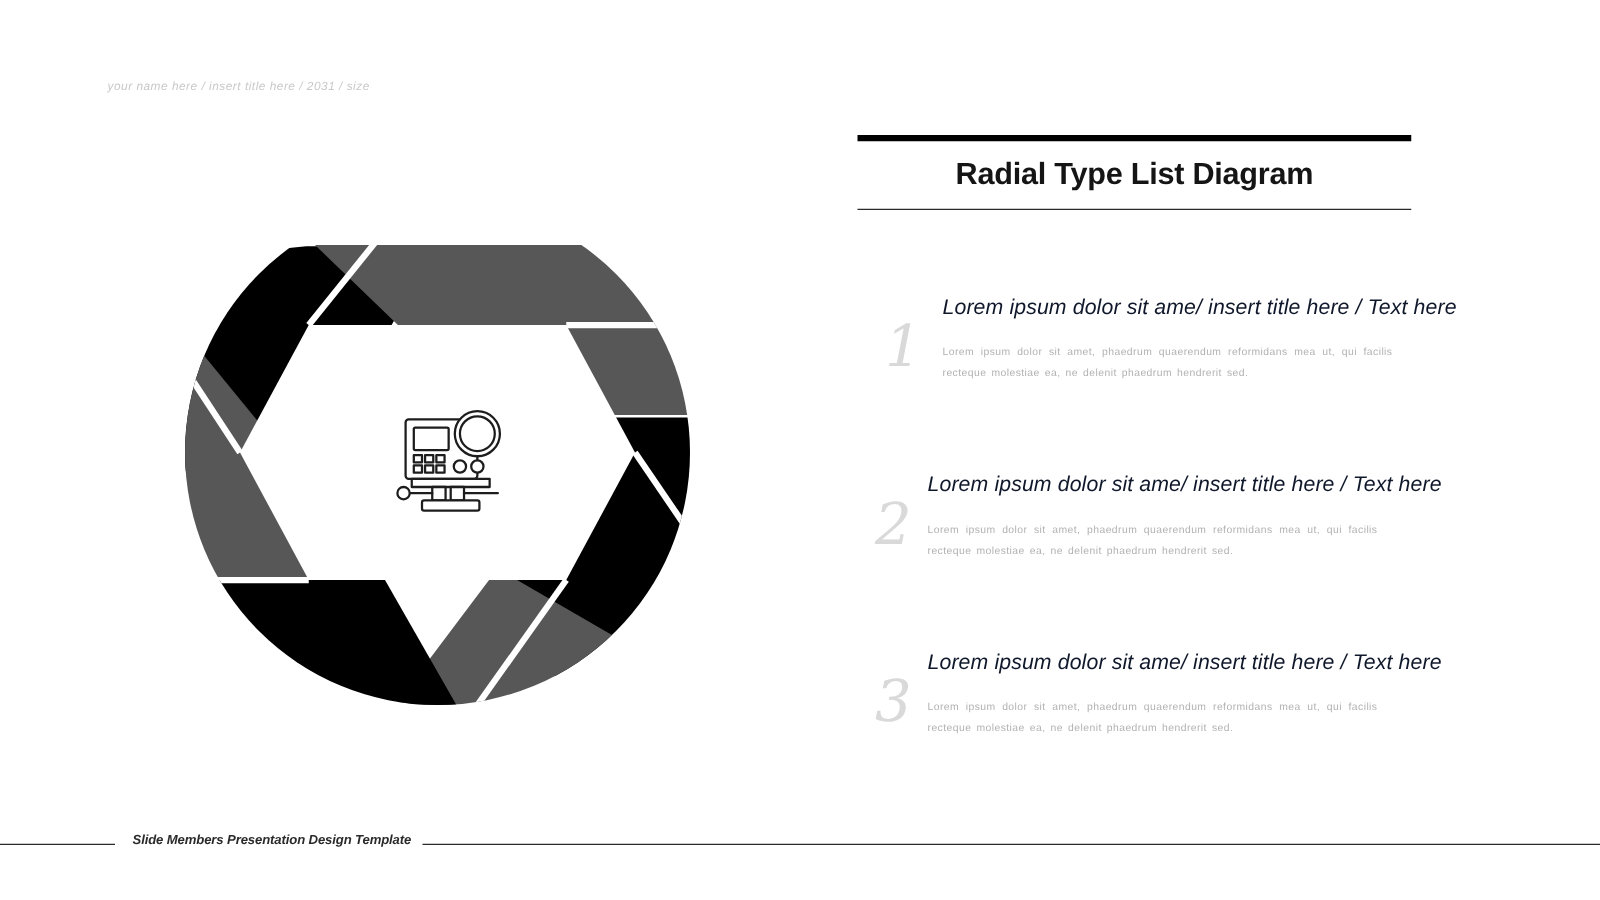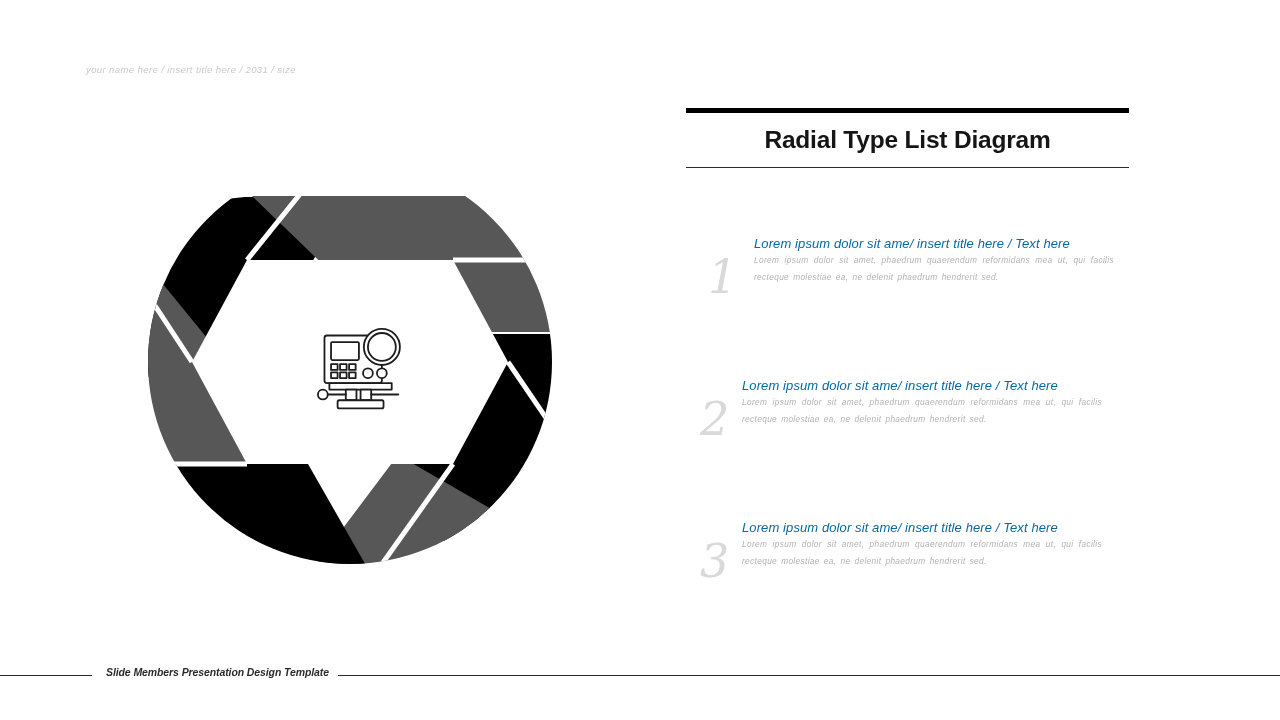--- a/index.html
+++ b/index.html
@@ -74,36 +74,36 @@
     color: #d9d9d9;
     font-family: "DejaVu Serif", serif;
     line-height: 1;
     letter-spacing: 0px;
   }
   .item-body {
     position: absolute;
     top: 0;
   }
   .item-head {
-    font-size: 13px;
-    font-style: italic;
-    color: #0369a1;
+    font-size: 17px;
+    font-style: italic;
+    color: #0f172a;
     letter-spacing: 0.1px;
     white-space: nowrap;
     line-height: 1.2;
   }
   .item-desc {
+    margin-top: 17px;
     font-size: 8.3px;
     color: #b2b2b2;
     line-height: 2.05;
     width: 360px;
     text-align: justify;
     letter-spacing: 0.35px;
     word-spacing: 1.4px;
-    font-style: italic;
   }
 
   
   .item-1 .item-num  { left: 22px; }
   .item-1 .item-body { left: 68px; }
   .item-2 .item-num  { left: 14px; }
   .item-2 .item-body { left: 56px; }
   .item-3 .item-num  { left: 14px; }
   .item-3 .item-body { left: 56px; }
 

